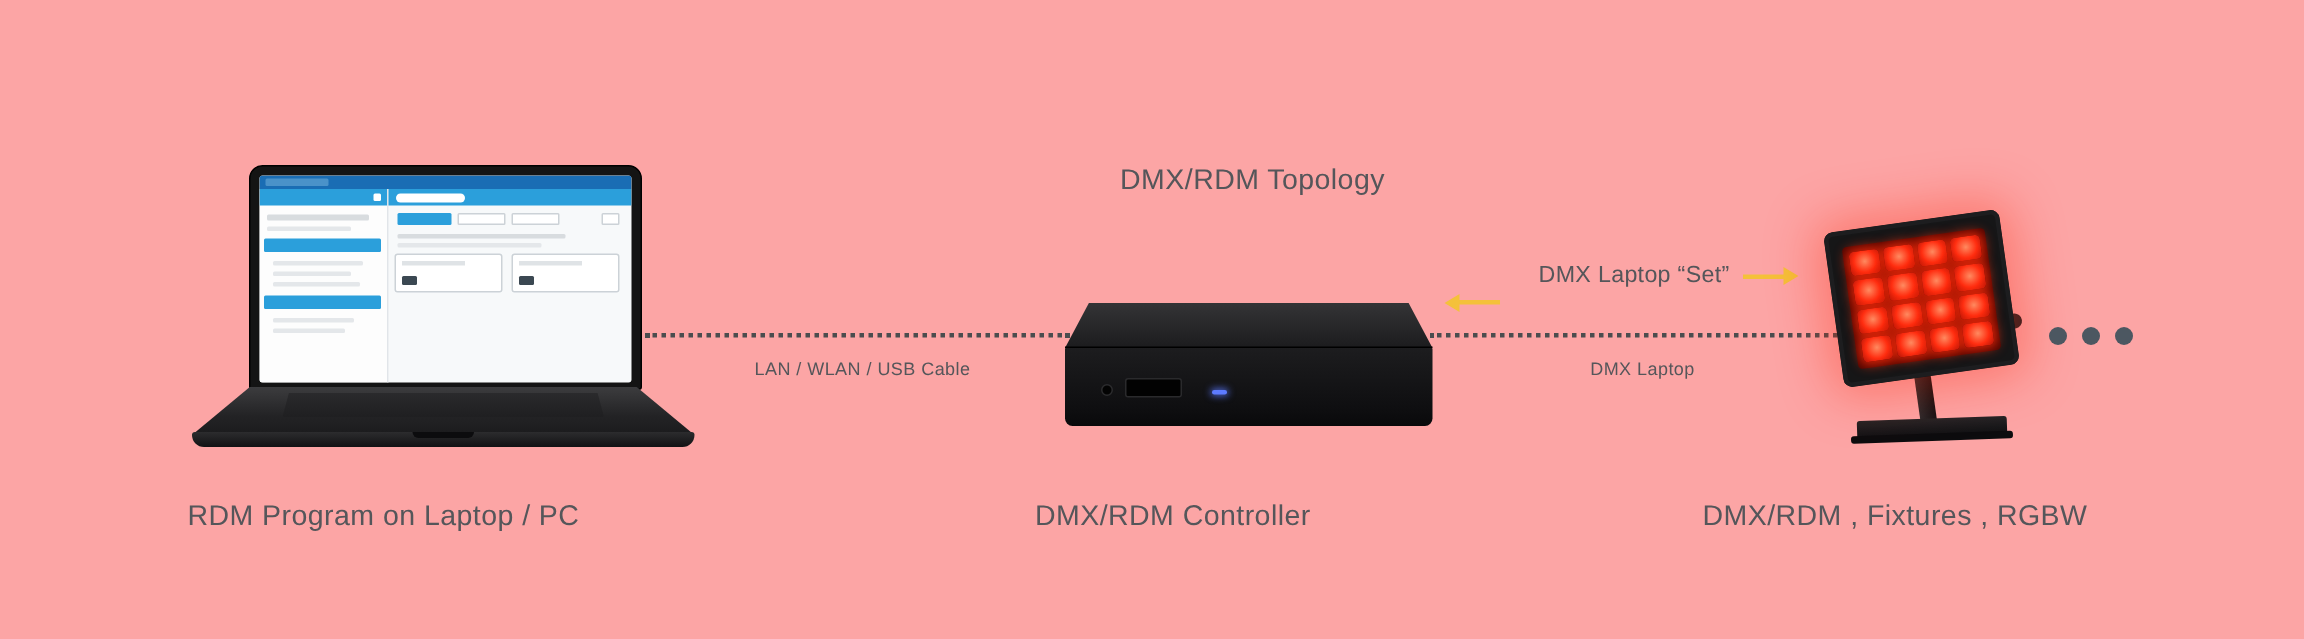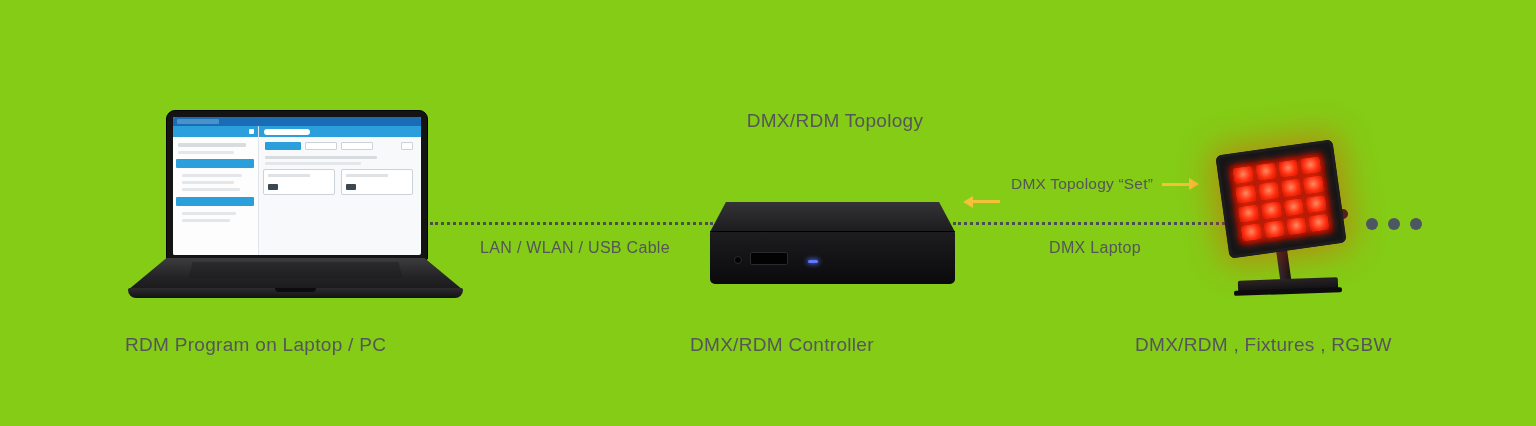--- a/index.html
+++ b/index.html
@@ -1,35 +1,35 @@
 <!DOCTYPE html>
 <html><head>
 <meta charset="utf-8">
 <style>
   * { margin:0; padding:0; box-sizing:border-box; }
   html,body { background:#ffffff; }
   .canvas {
     position:relative; width:1536px; height:426px; overflow:hidden;
-    background:#84cc16; font-family:"Liberation Sans", sans-serif; color:#56575b;
+    background:#fca5a5; font-family:"Liberation Sans", sans-serif; color:#56575b;
   }
 
   
   .diagram-title {
     position:absolute; left:690px; top:110px; width:290px; text-align:center;
     font-size:19px; letter-spacing:.3px; color:#55565a;
   }
   .node-label {
     position:absolute; top:334px; font-size:19px; letter-spacing:.3px;
     text-align:left; color:#55565a;
   }
   .node-label.l-laptop { left:125px; width:320px; }
   .node-label.l-controller { left:690px; width:290px; }
   .node-label.l-fixture { left:1135px; width:320px; }
   .conn-label {
-    position:absolute; top:239px; font-size:16px; letter-spacing:.3px;
+    position:absolute; top:239px; font-size:12px; letter-spacing:.3px;
     text-align:center; color:#55565a;
   }
   .conn-label.c-lan { left:455px; width:240px; }
   .conn-label.c-dmx { left:1010px; width:170px; }
 
   
   .dots-line { position:absolute; top:222px; height:0; border-top:3px dotted #4b4d4f; }
   .dots-line.line1 { left:430px; width:283px; }
   .dots-line.line2 { left:953px; width:277px; }
 
@@ -202,21 +202,21 @@
     <div class="ctrl-seam"></div>
     <div class="ctrl-jack"></div>
     <div class="ctrl-port"></div>
     <div class="ctrl-led"></div>
   </div>
 
   <div class="dots-line line2"></div>
   <div class="conn-label c-dmx">DMX Laptop</div>
 
   <div class="cmd-row set-row">
-    <span>DMX Topology “Set”</span>
+    <span>DMX Laptop “Set”</span>
     <span class="arrow-right"></span>
   </div>
   <div class="cmd-row get-row">
     <span class="arrow-left"></span>
   </div>
 
   <div class="fixture">
     <div class="fixture-arm"></div>
     <div class="fixture-base"></div>
     <div class="fixture-foot"></div>

